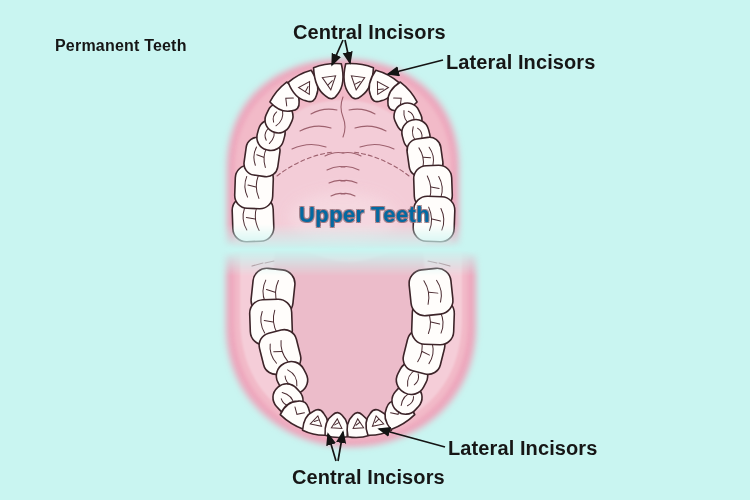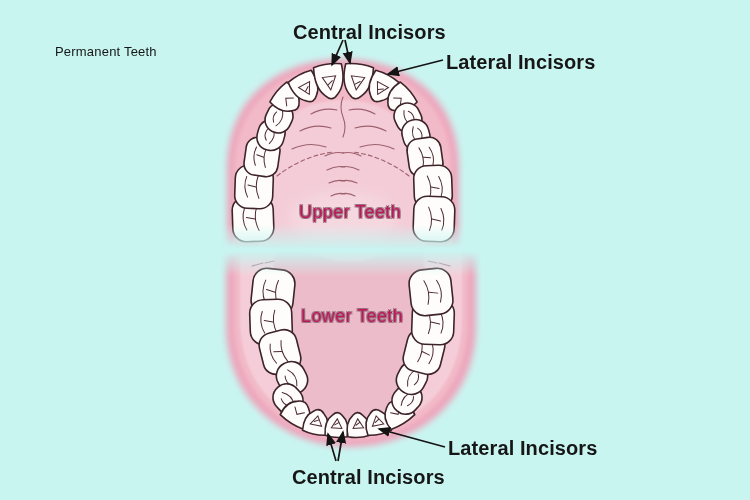--- a/index.html
+++ b/index.html
@@ -5,24 +5,24 @@
   html,body{margin:0;padding:0;}
   .stage{
     position:relative;
     width:750px;height:500px;
     overflow:hidden;
     font-family:"Liberation Sans", sans-serif;
     background:#c9f5f1;
   }
   .stage svg{position:absolute;left:0;top:0;}
   .lbl{position:absolute;white-space:nowrap;color:#161616;}
-  .title{font-size:13px;font-weight:400;letter-spacing:.2px;margin-top:7px;}
+  .title{font-size:16px;font-weight:700;letter-spacing:.2px;}
   .callout{font-size:20px;font-weight:700;letter-spacing:.1px;}
   .watermark{
-    font-size:18px;font-weight:400;letter-spacing:.4px;color:#be185d;
+    font-size:22px;font-weight:700;letter-spacing:.4px;color:#0369a1;
     text-shadow:1px 1px 0 rgba(146,108,119,.75),-1px 1px 0 rgba(146,108,119,.75),
                 1px -1px 0 rgba(146,108,119,.75),-1px -1px 0 rgba(146,108,119,.75);
   }
 </style>
 </head>
 <body>
 
 <div class="stage" style="background: rgb(201, 245, 241);">
   <svg id="fig" width="750" height="500" viewBox="0 0 750 500">
       <defs>
@@ -278,18 +278,17 @@
     </svg>
 
   <div class="lbl title" style="left: 55px; top: 37px; color: rgb(22, 22, 22);">Permanent Teeth</div>
 
   <div class="lbl callout" style="left: 293px; top: 21px; color: rgb(22, 22, 22);">Central Incisors</div>
 
   <div class="lbl callout" style="left: 446px; top: 51px; color: rgb(22, 22, 22);">Lateral Incisors</div>
 
   <div class="lbl watermark" style="left:299px;top:202px;">Upper Teeth</div>
 
-  <div class="lbl watermark" style="left:301px;top:306px;">Lower Teeth</div>
 
   <div class="lbl callout" style="left: 448px; top: 437px; color: rgb(22, 22, 22);">Lateral Incisors</div>
 
   <div class="lbl callout" style="left: 292px; top: 466px; color: rgb(22, 22, 22);">Central Incisors</div>
 </div>
 
 </body></html>

